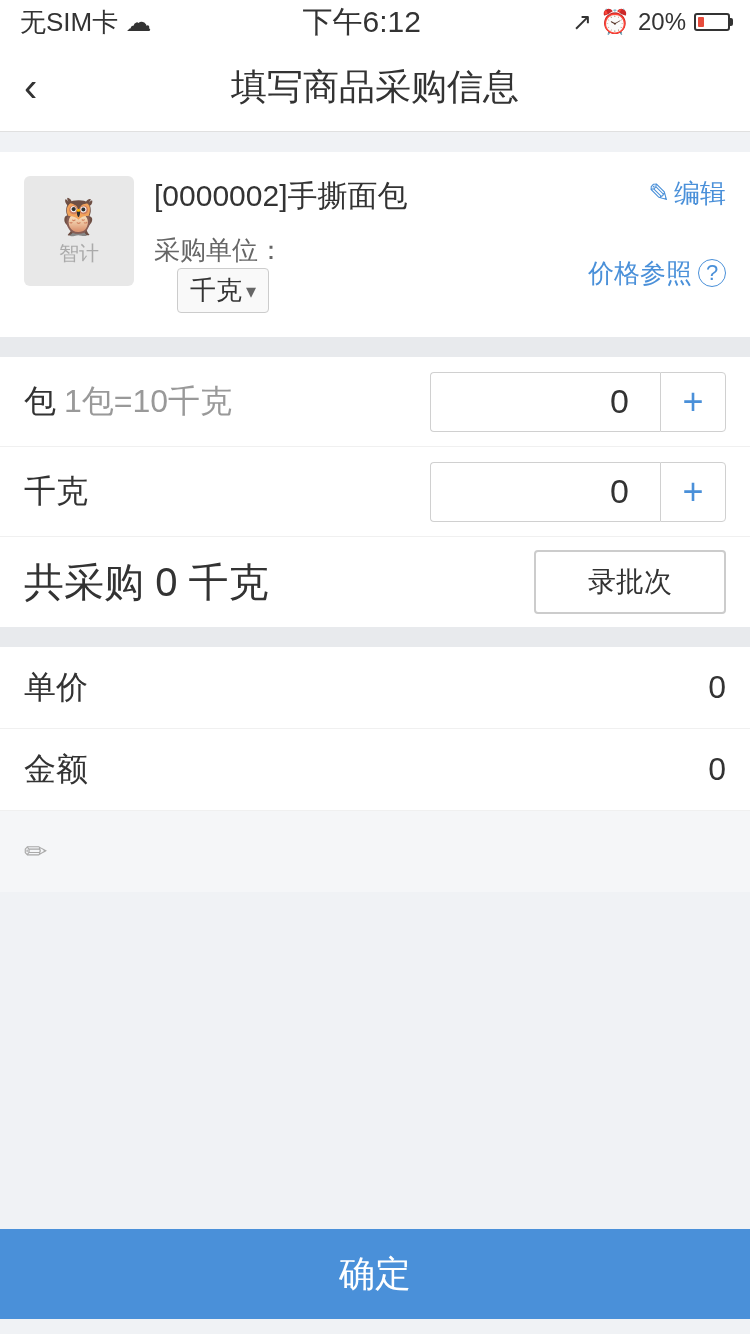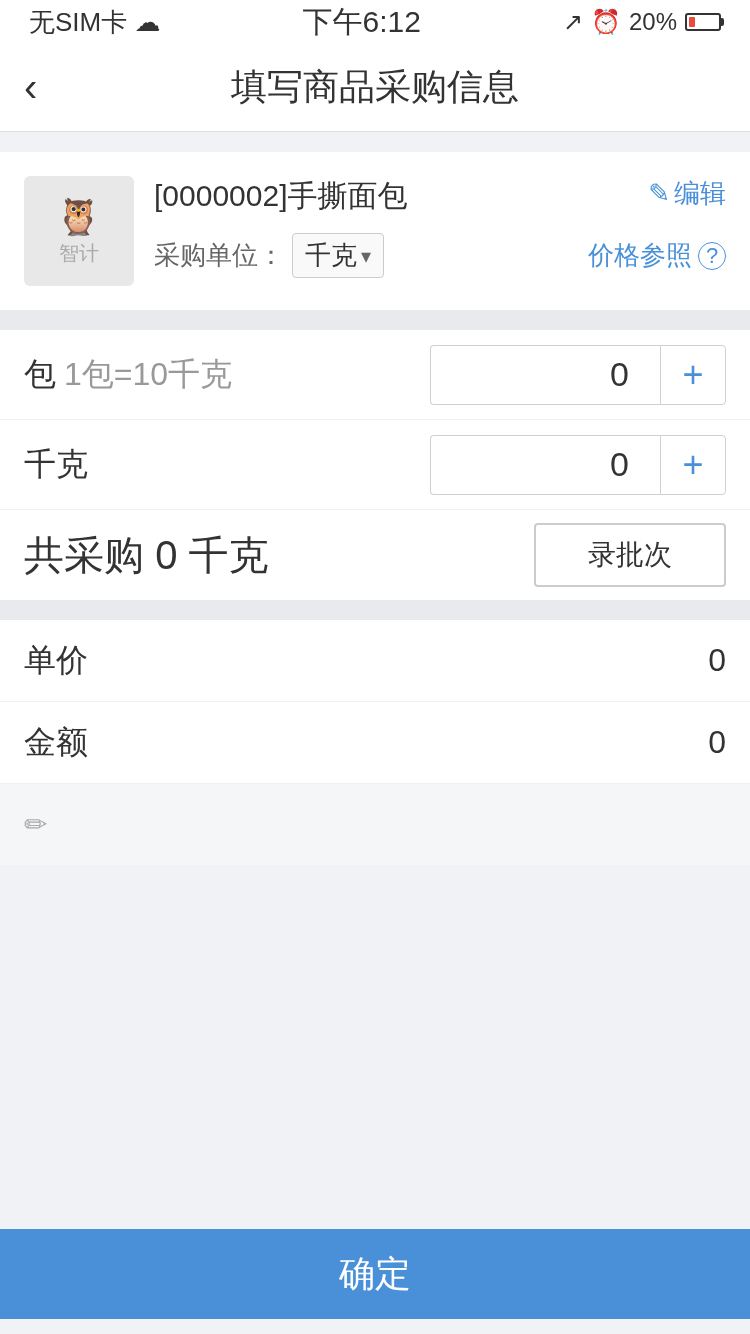--- a/index.html
+++ b/index.html
@@ -14,21 +14,21 @@
     }
 
     
     .status-bar {
       width: 750px;
       height: 44px;
       background: #fff;
       display: flex;
       align-items: center;
       justify-content: space-between;
-      padding: 0 29px;
+      padding: 0 20px;
       font-size: 26px;
       color: #333;
     }
     .status-left { display: flex; align-items: center; gap: 8px; }
     .status-center { font-size: 30px; font-weight: 500; }
     .status-right { display: flex; align-items: center; gap: 8px; font-size: 24px; }
     .battery-icon {
       display: inline-flex; align-items: center;
       border: 2px solid #333; border-radius: 3px;
       width: 36px; height: 18px; padding: 2px; position: relative;
@@ -331,21 +331,21 @@
   </div>
   <div class="product-info">
     <div class="product-name-row">
       <span class="product-name">[0000002]手撕面包</span>
       <span class="product-edit">
         <span>✎</span>
         <span>编辑</span>
       </span>
     </div>
     <div class="product-unit-row">
-      <div style="display:flex;align-items:center;">
+      <div style="display:flex;align-items:center;flex-direction:column;">
         <span class="product-unit-label">采购单位：</span>
         <div class="product-unit-select">
           <span>千克</span>
           <span class="dropdown-arrow">▾</span>
         </div>
       </div>
       <div class="price-ref">
         <span>价格参照</span>
         <div class="price-ref-circle">?</div>
       </div>

